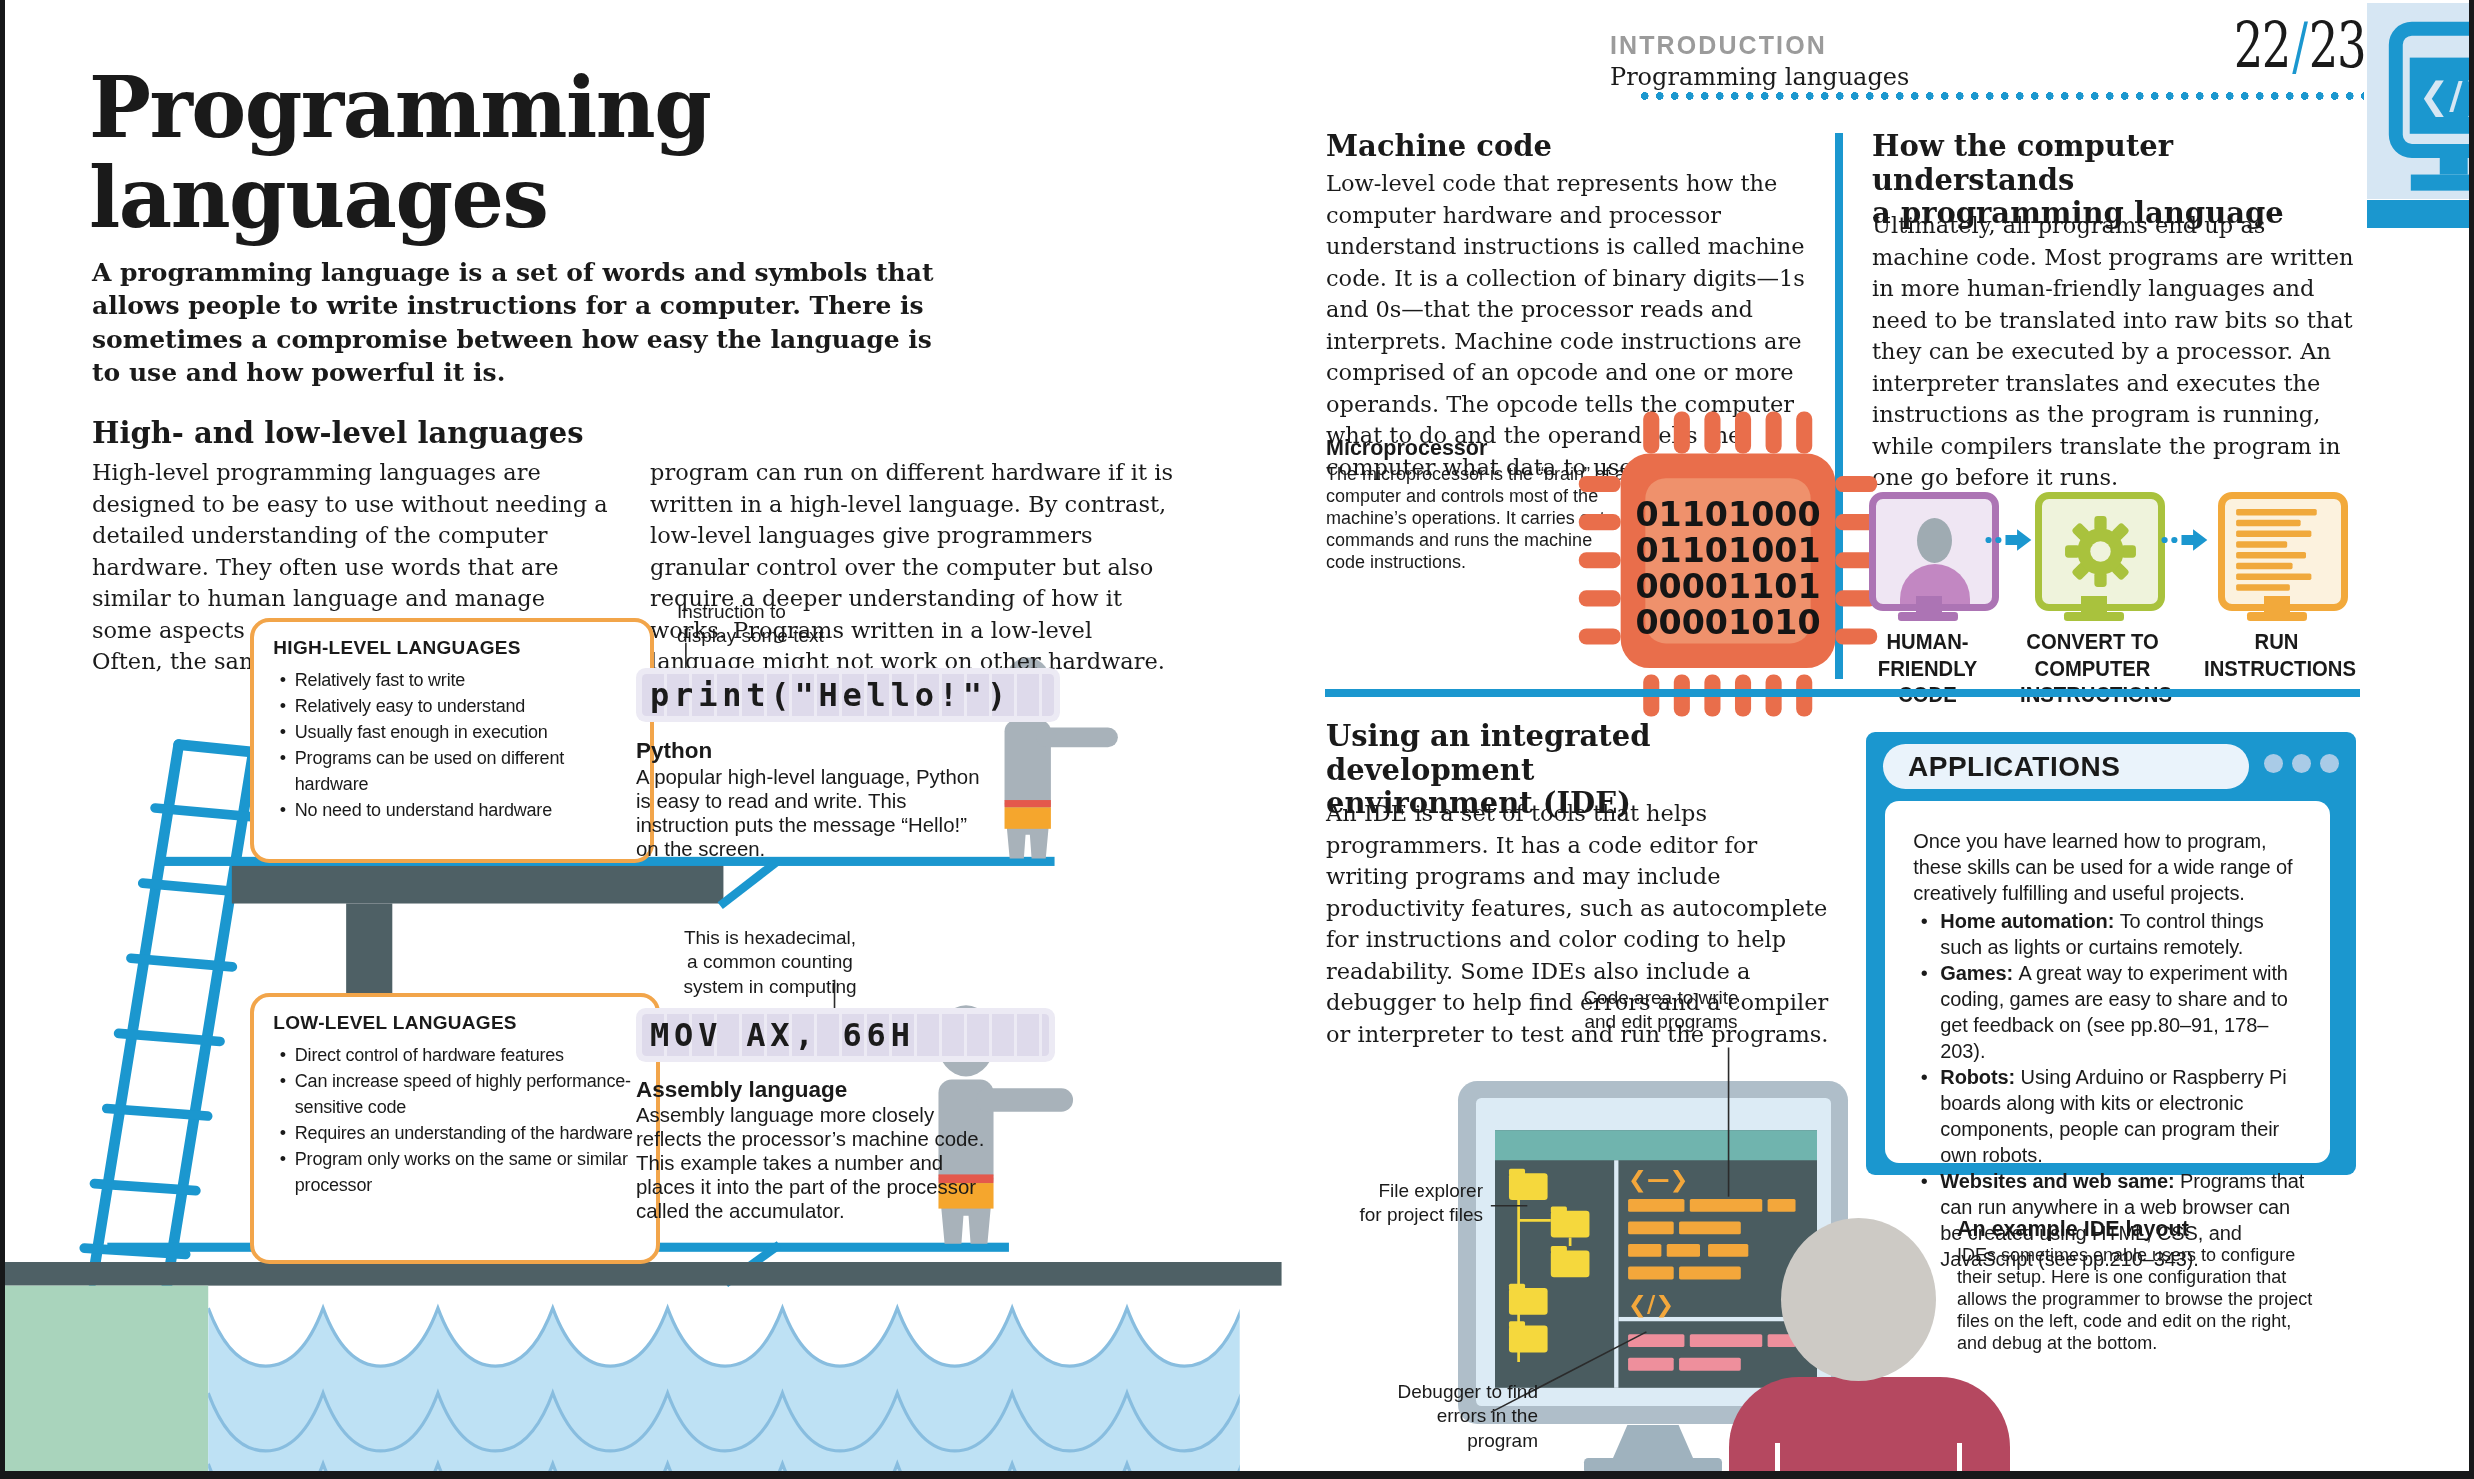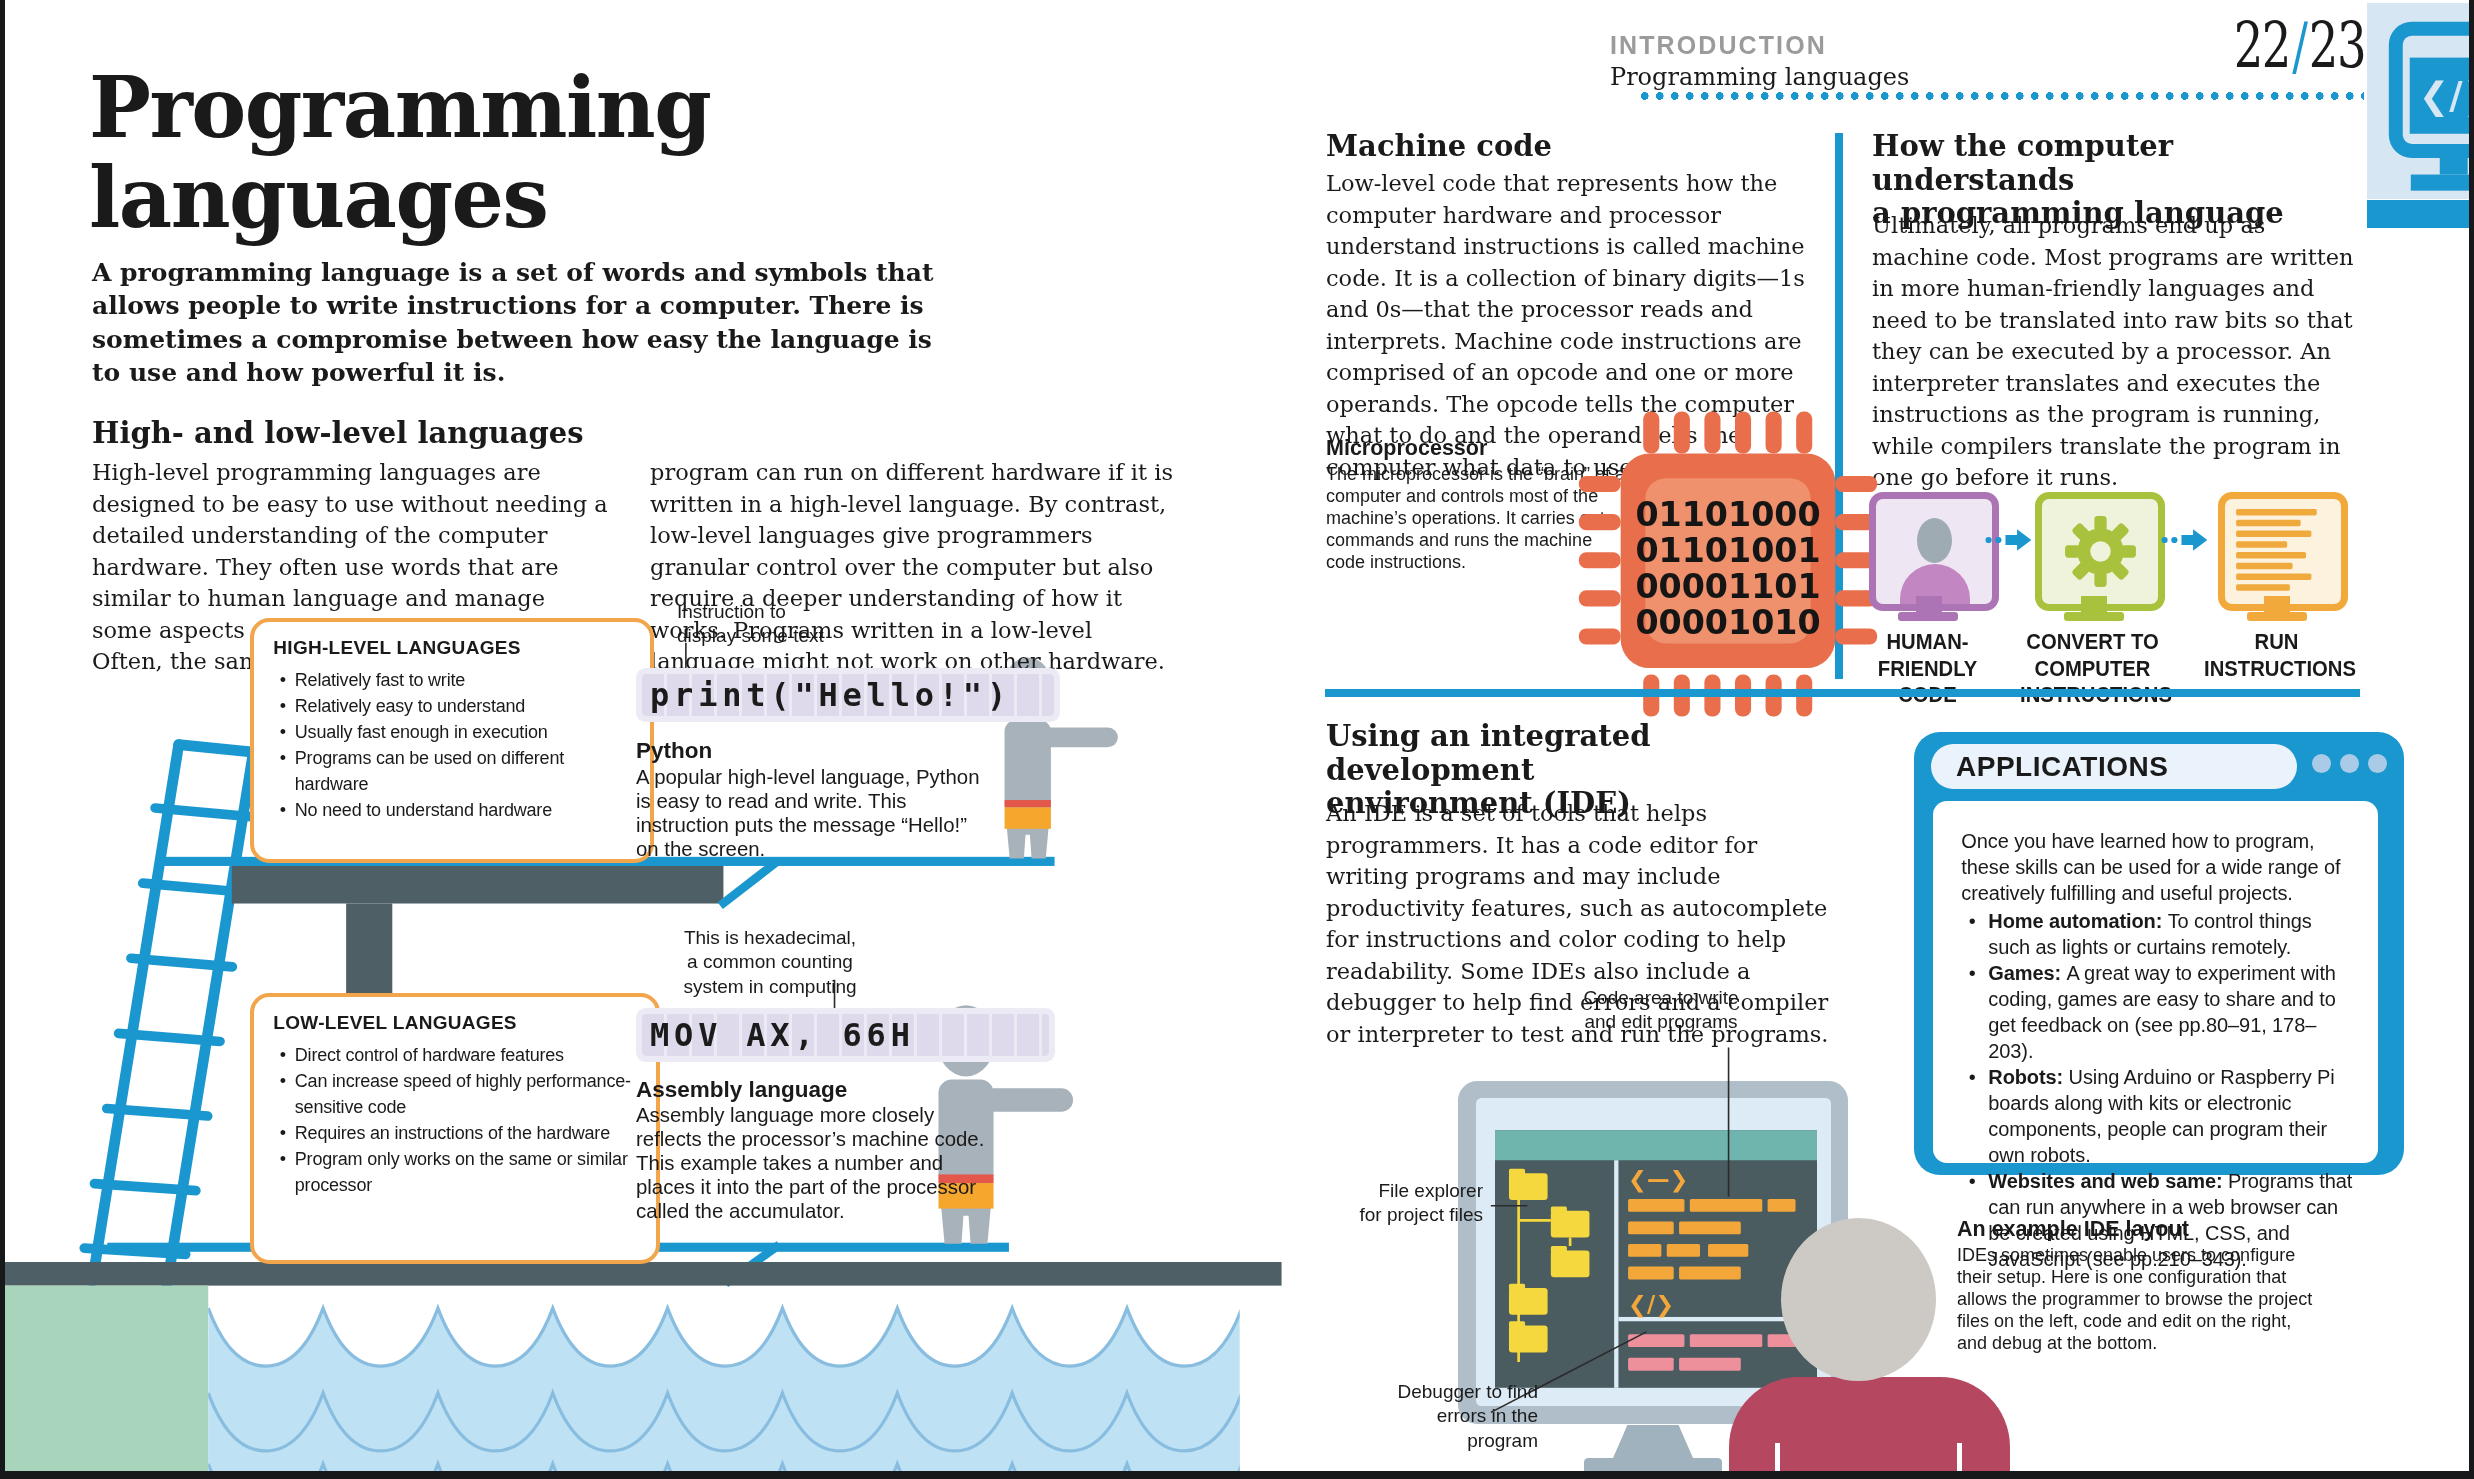--- a/index.html
+++ b/index.html
@@ -61,21 +61,21 @@
   .hrule{left:1325px;top:689px;width:1035px;height:7.5px;background:#1b97cf;}
 
   .flow-label{font-weight:bold;font-size:22.5px;line-height:1.18;text-align:center;
               transform:scaleX(.9);transform-origin:center top;}
 
   .mon{position:absolute;width:116px;height:105px;border-radius:14px;overflow:hidden;}
   .mon-neck{position:absolute;width:26px;height:16px;}
   .mon-base{position:absolute;width:60px;height:8.6px;border-radius:3.2px;}
 
   
-  .apps{left:1914px;top:732px;width:490px;height:443px;background:#1b97cf;border-radius:26px;}
+  .apps{left:1866px;top:732px;width:490px;height:443px;background:#1b97cf;border-radius:9px;}
   .apps-pill{position:absolute;left:17px;top:11.8px;width:366px;height:45px;background:#eaf3fb;
              border-radius:22.5px;}
   .apps-pill span{position:absolute;left:25px;top:7.5px;font-weight:bold;font-size:28px;letter-spacing:0.5px;}
   .apps-dot{position:absolute;top:21.5px;width:19.3px;height:19.3px;border-radius:50%;background:#a9cbe7;}
   .apps-body{position:absolute;left:19.3px;top:69px;width:445px;height:362px;background:#fff;
              border-radius:14px;padding:27px 26px 0 28px;box-sizing:border-box;
              font-size:20px;line-height:1.3;letter-spacing:-0.1px;}
   .apps-body ul{margin:2.1px 0 0 0;padding:0;list-style:none;}
   .apps-body li{position:relative;padding-left:27px;margin:0;}
   .apps-body li::before{content:"•";position:absolute;left:7.5px;}
@@ -188,21 +188,21 @@
         <li>Usually fast enough in execution</li>
         <li>Programs can be used on different hardware</li>
         <li>No need to understand hardware</li>
       </ul>
   </div>
   <div class="abs obox box-low">
     <div class="obox-title">LOW-LEVEL LANGUAGES</div>
     <ul>
         <li>Direct control of hardware features</li>
         <li>Can increase speed of highly performance-sensitive code</li>
-        <li>Requires an instructions of the hardware</li>
+        <li>Requires an understanding of the hardware</li>
         <li>Program only works on the same or similar processor</li>
       </ul>
   </div>
 
   <div class="abs label pre" style="left:677px;top:600px;width:252px;">Instruction to
 display some text</div>
   <div class="abs codebox" style="left:636px;top:668px;width:424px;height:54px;">
     <div class="cells"></div>
     <div class="codetext mono">print("Hello!")</div>
   </div>

